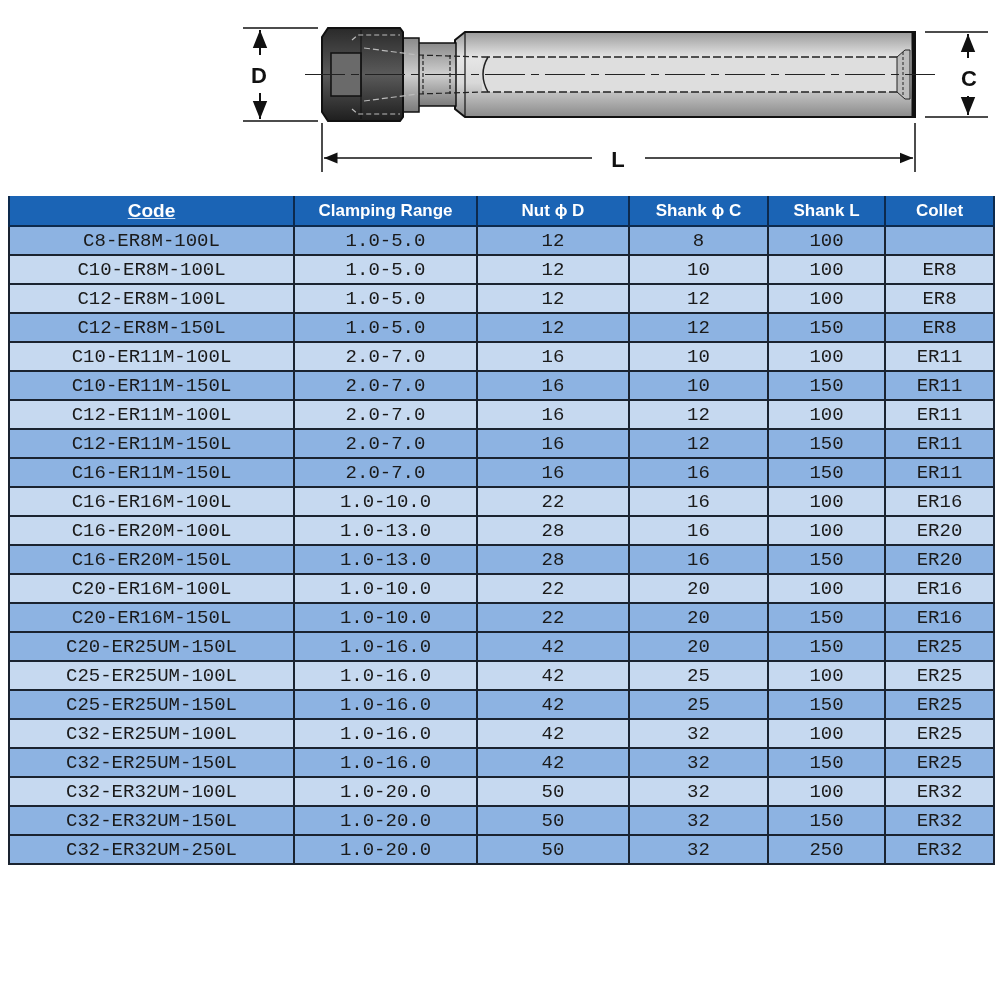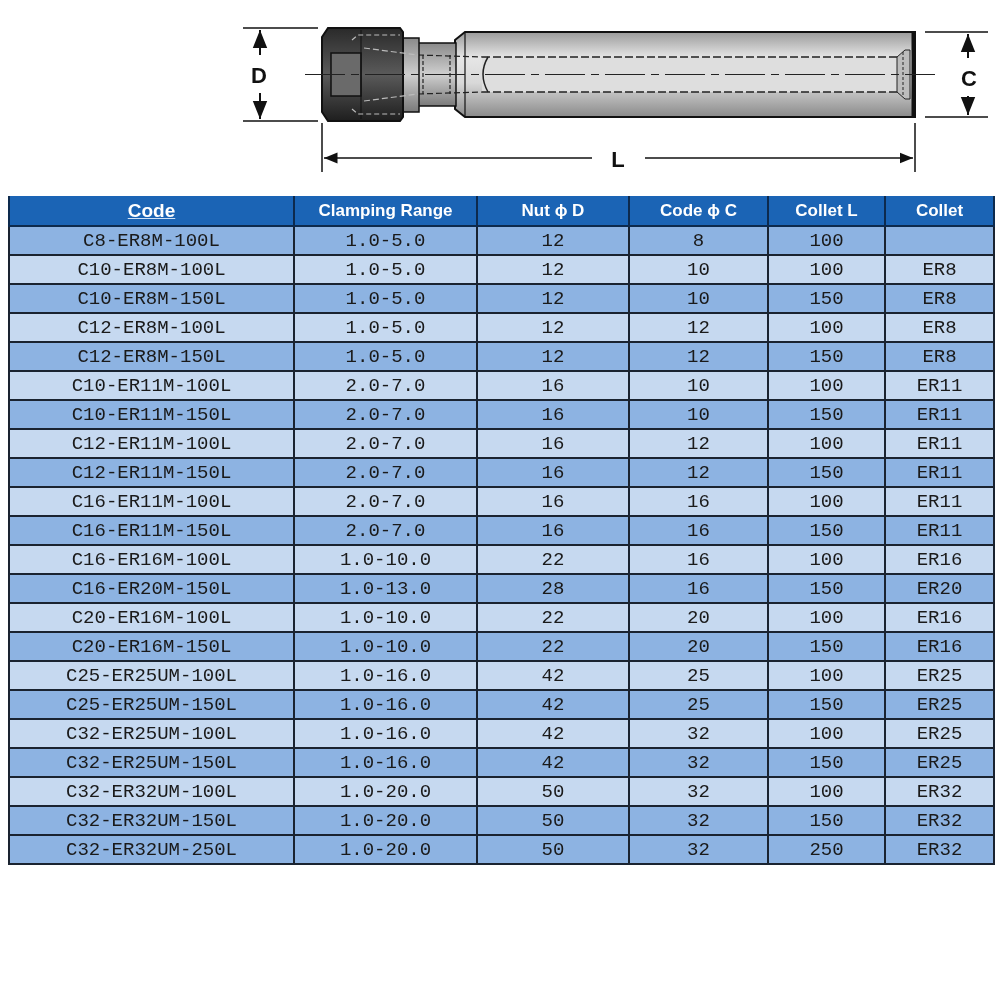--- a/index.html
+++ b/index.html
@@ -118,50 +118,42 @@
       <col style="width:152px">
       <col style="width:139px">
       <col style="width:117px">
       <col style="width:109px">
   </colgroup>
   <thead>
     <tr>
       <th>Code</th>
       <th>Clamping Range</th>
       <th>Nut ϕ D</th>
-      <th>Code ϕ C</th>
-      <th>Collet L</th>
+      <th>Shank ϕ C</th>
+      <th>Shank L</th>
       <th>Collet</th>
     </tr>
   </thead>
   <tbody id="table-body">
       <tr class="odd">
         <td>C8-ER8M-100L</td>
         <td>1.0-5.0</td>
         <td>12</td>
         <td>8</td>
         <td>100</td>
         <td></td>
       </tr>
       <tr class="even">
         <td>C10-ER8M-100L</td>
         <td>1.0-5.0</td>
         <td>12</td>
         <td>10</td>
         <td>100</td>
         <td>ER8</td>
       </tr>
-      <tr class="odd">
-        <td>C10-ER8M-150L</td>
-        <td>1.0-5.0</td>
-        <td>12</td>
-        <td>10</td>
-        <td>150</td>
-        <td>ER8</td>
-      </tr>
       <tr class="even">
         <td>C12-ER8M-100L</td>
         <td>1.0-5.0</td>
         <td>12</td>
         <td>12</td>
         <td>100</td>
         <td>ER8</td>
       </tr>
       <tr class="odd">
         <td>C12-ER8M-150L</td>
@@ -194,45 +186,45 @@
         <td>12</td>
         <td>100</td>
         <td>ER11</td>
       </tr>
       <tr class="odd">
         <td>C12-ER11M-150L</td>
         <td>2.0-7.0</td>
         <td>16</td>
         <td>12</td>
         <td>150</td>
-        <td>ER11</td>
-      </tr>
-      <tr class="even">
-        <td>C16-ER11M-100L</td>
-        <td>2.0-7.0</td>
-        <td>16</td>
-        <td>16</td>
-        <td>100</td>
         <td>ER11</td>
       </tr>
       <tr class="odd">
         <td>C16-ER11M-150L</td>
         <td>2.0-7.0</td>
         <td>16</td>
         <td>16</td>
         <td>150</td>
         <td>ER11</td>
       </tr>
       <tr class="even">
         <td>C16-ER16M-100L</td>
         <td>1.0-10.0</td>
         <td>22</td>
         <td>16</td>
         <td>100</td>
         <td>ER16</td>
+      </tr>
+      <tr class="even">
+        <td>C16-ER20M-100L</td>
+        <td>1.0-13.0</td>
+        <td>28</td>
+        <td>16</td>
+        <td>100</td>
+        <td>ER20</td>
       </tr>
       <tr class="odd">
         <td>C16-ER20M-150L</td>
         <td>1.0-13.0</td>
         <td>28</td>
         <td>16</td>
         <td>150</td>
         <td>ER20</td>
       </tr>
       <tr class="even">
@@ -244,20 +236,28 @@
         <td>ER16</td>
       </tr>
       <tr class="odd">
         <td>C20-ER16M-150L</td>
         <td>1.0-10.0</td>
         <td>22</td>
         <td>20</td>
         <td>150</td>
         <td>ER16</td>
       </tr>
+      <tr class="odd">
+        <td>C20-ER25UM-150L</td>
+        <td>1.0-16.0</td>
+        <td>42</td>
+        <td>20</td>
+        <td>150</td>
+        <td>ER25</td>
+      </tr>
       <tr class="even">
         <td>C25-ER25UM-100L</td>
         <td>1.0-16.0</td>
         <td>42</td>
         <td>25</td>
         <td>100</td>
         <td>ER25</td>
       </tr>
       <tr class="odd">
         <td>C25-ER25UM-150L</td>

